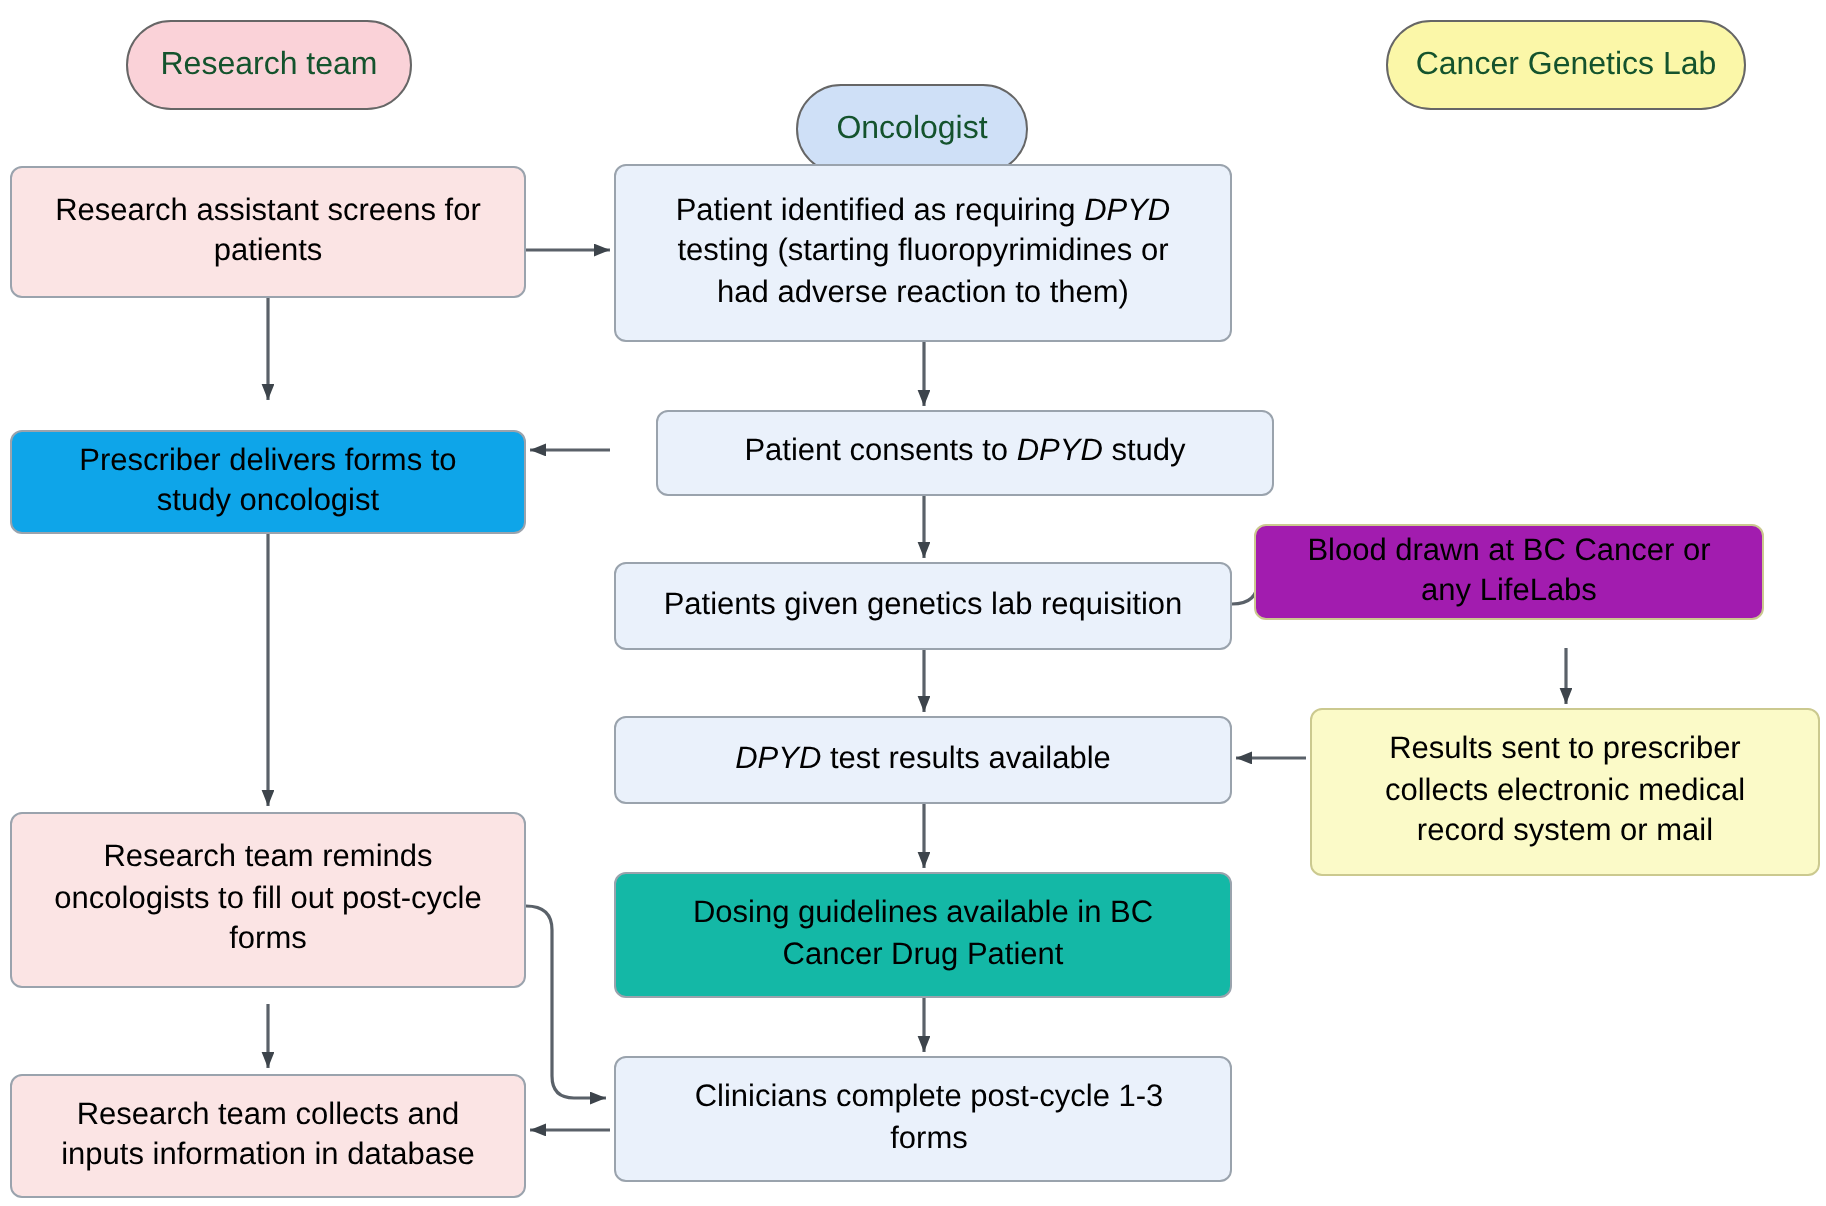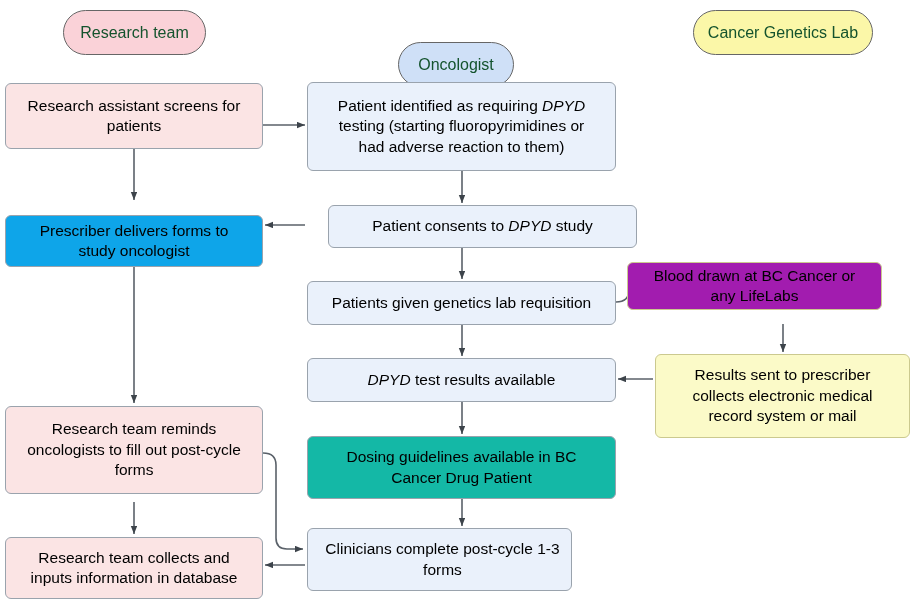--- a/index.html
+++ b/index.html
@@ -161,21 +161,21 @@
     <span class="txt"><em>DPYD</em><span> test results available</span></span>
   </div>
 
   <div class="node" style="left:307px; top:436px; width:309px; height:63px; background:#14b8a6;">
     <span>
       <span class="txt">Dosing guidelines available in BC</span>
       <span class="txt">Cancer Drug Patient</span>
     </span>
   </div>
 
-  <div class="node" style="left:307px; top:528px; width:265px; height:63px; background:#eaf1fb;padding-left:14px;">
+  <div class="node" style="left:307px; top:528px; width:309px; height:63px; background:#eaf1fb;padding-left:14px;">
     <span>
       <span class="txt">Clinicians complete post-cycle 1-3</span>
       <span class="txt">forms</span>
     </span>
   </div>
 
   <div class="node" style="left:627px; top:262px; width:255px; height:48px; background:#a21caf; border-color:#cbc98f;">
     <span>
       <span class="txt">Blood drawn at BC Cancer or</span>
       <span class="txt">any LifeLabs</span>

